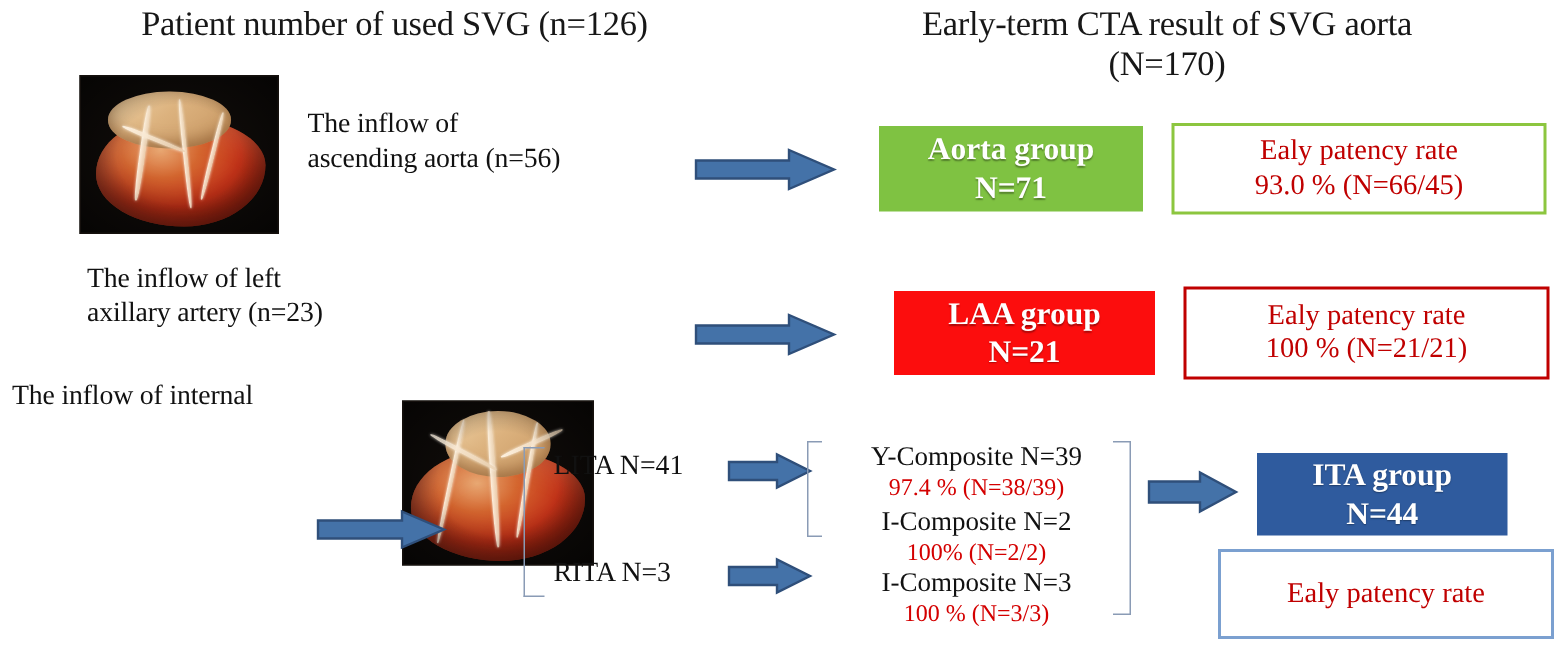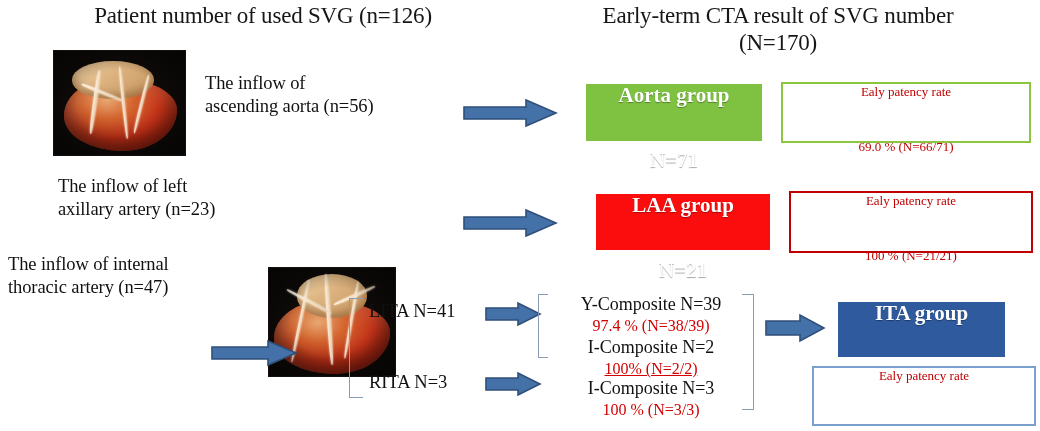--- a/index.html
+++ b/index.html
@@ -73,38 +73,37 @@
   
   .arrow-wrap { position: absolute; }
   .arrow-wrap svg { display: block; }
 
   
   .result-box {
     box-sizing: border-box;
     display: flex;
     flex-direction: column;
     align-items: center;
-    justify-content: flex-start;
+    justify-content: center;
     text-align: center;
     line-height: 1.1;
-    gap: 40px;
   }
   .group-box {
     color: #ffffff;
     font-weight: bold;
     font-size: 21px;
     text-shadow: 0 1px 1px rgba(0,0,0,0.35);
   }
   .group-box .l1 { display: block; }
   .group-box .l2 { display: block; margin-top: 2px; }
 
   .patency-box {
     background: #ffffff;
     color: #c00000;
-    font-size: 13px;
+    font-size: 19px;
     font-weight: 400;
     line-height: 1.18;
   }
   .patency-box .l1 { display: block; }
   .patency-box .l2 { display: block; }
 
   
   .branch-label {
     font-size: 18.5px;
     color: #111111;
@@ -137,21 +136,21 @@
   }
 </style>
 </head>
 <body>
 
 <div class="abs col-header" style="left:8px; top:2px; width:510px;">
   <span>Patient number of used SVG (n=126)</span>
 </div>
 
 <div class="abs col-header" style="left:520px; top:2px; width:516px;">
-  <span>Early-term CTA result of SVG number</span><br>
+  <span>Early-term CTA result of SVG aorta</span><br>
   <span>(N=170)</span>
 </div>
 
 <div class="abs ct-image" style="left:53px; top:50px; width:133px; height:106px;">
   <div class="heart-mass" style="left:8%; top:26%; width:86%; height:70%;"></div>
   <div class="aorta-arch" style="left:14%; top:10%; width:62%; height:36%;"></div>
   <div class="graft" style="left:30%; top:18%; width:4px; height:62%; transform:rotate(8deg);"></div>
   <div class="graft" style="left:52%; top:14%; width:3px; height:70%; transform:rotate(-6deg);"></div>
   <div class="graft" style="left:66%; top:22%; width:3px; height:58%; transform:rotate(14deg);"></div>
   <div class="graft" style="left:20%; top:38%; width:34%; height:3px; transform:rotate(22deg);"></div>
@@ -169,21 +168,21 @@
   </svg>
 </div>
 
 <div class="abs result-box group-box" style="left:586px; top:84px; width:176px; height:57px; background:#7fc242;">
   <span class="l1">Aorta group</span>
   <span class="l2">N=71</span>
 </div>
 
 <div class="abs result-box patency-box" style="left:781px; top:82px; width:250px; height:61px; border:2px solid #8cc63f;">
   <span class="l1">Ealy patency rate</span>
-  <span class="l2">69.0 % (N=66/71)</span>
+  <span class="l2">93.0 % (N=66/45)</span>
 </div>
 
 <div class="abs flow-label" style="left:58px; top:175px; width:240px;">
   <span>The inflow of left</span><br>
   <span>axillary artery  (n=23)</span>
 </div>
 
 <div class="abs ct-image" style="left:268px; top:161px; width:128px; height:110px;">
   <div class="heart-mass" style="left:4%; top:30%; width:92%; height:68%;"></div>
   <div class="aorta-arch" style="left:22%; top:6%; width:56%; height:40%;"></div>
@@ -206,21 +205,20 @@
   <span class="l2">N=21</span>
 </div>
 
 <div class="abs result-box patency-box" style="left:789px; top:191px; width:244px; height:62px; border:2.5px solid #c00000;">
   <span class="l1">Ealy patency rate</span>
   <span class="l2">100 % (N=21/21)</span>
 </div>
 
 <div class="abs flow-label" style="left:8px; top:253px; width:230px;">
   <span>The inflow of internal</span><br>
-  <span>thoracic artery (n=47)</span>
 </div>
 
 <div class="arrow-wrap" style="left:210px; top:339px;">
   <svg width="88" height="28" viewBox="0 0 88 28">
     <polygon points="2,8 58,8 58,2 86,14 58,26 58,20 2,20" fill="#4472a8" stroke="#2f4f7a" stroke-width="1.6"></polygon>
   </svg>
 </div>
 
 <div class="bracket bracket-left" style="left:349px; top:298px; width:14px; height:100px;"></div>
 
@@ -249,21 +247,21 @@
 <div class="abs composite-line" style="left:556px; top:294px; width:190px;">
   <span>Y-Composite N=39</span>
 </div>
 <div class="abs rate-line" style="left:556px; top:317px; width:190px;">
   <span>97.4 % (N=38/39)</span>
 </div>
 
 <div class="abs composite-line" style="left:556px; top:337px; width:190px;">
   <span>I-Composite N=2</span>
 </div>
-<div class="abs rate-line" style="left:556px; top:360px; width:190px;text-decoration:underline;">
+<div class="abs rate-line" style="left:556px; top:360px; width:190px;">
   <span>100% (N=2/2)</span>
 </div>
 
 <div class="abs composite-line" style="left:556px; top:378px; width:190px;">
   <span>I-Composite N=3</span>
 </div>
 <div class="abs rate-line" style="left:556px; top:401px; width:190px;text-align:center;">
   <span>100 % (N=3/3)</span>
 </div>
 

